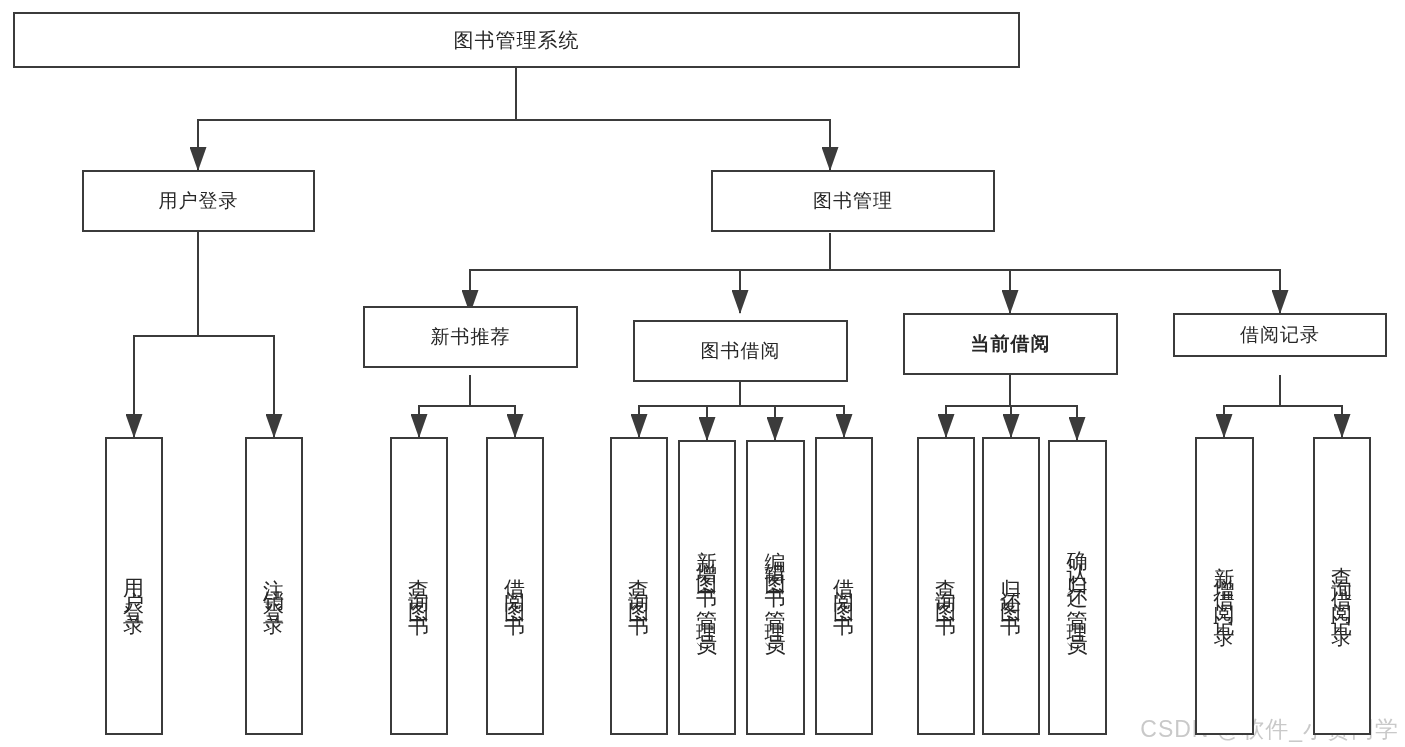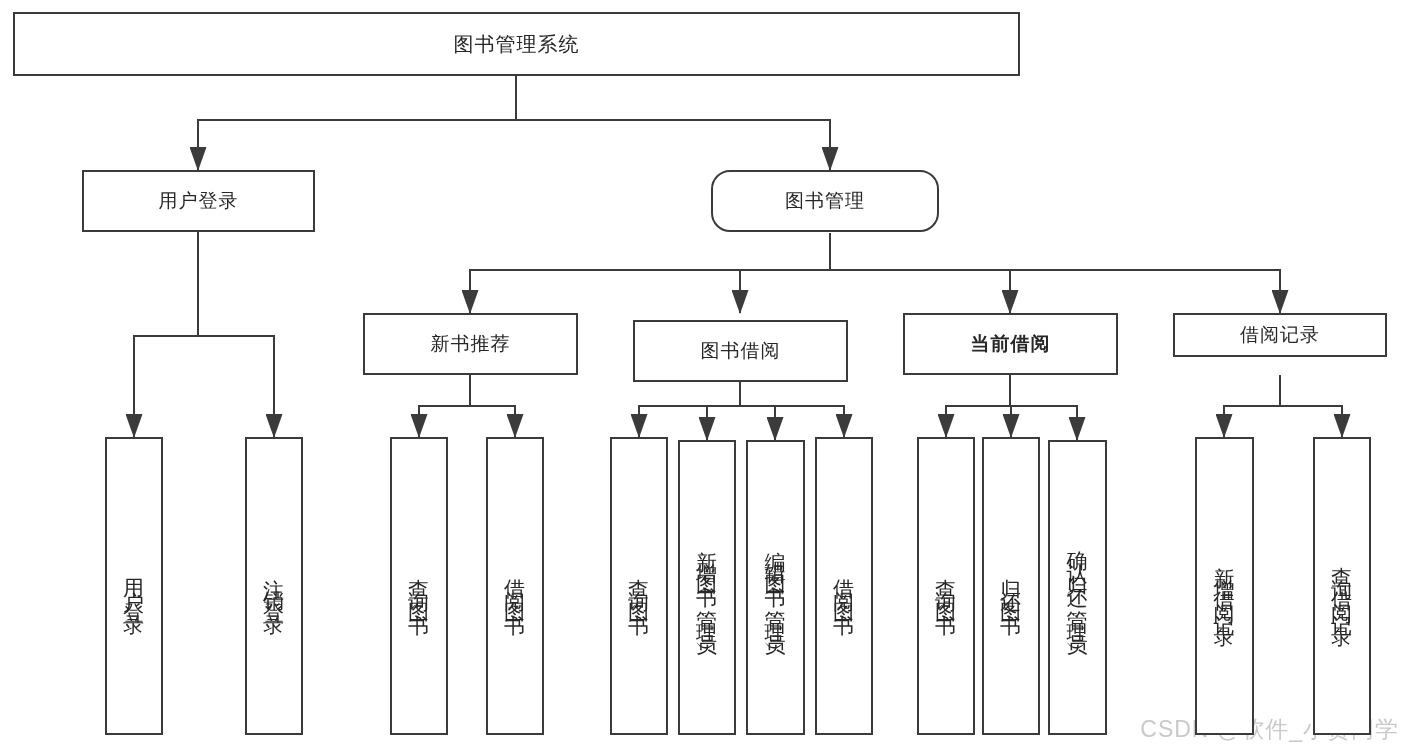--- a/index.html
+++ b/index.html
@@ -109,32 +109,32 @@
       <path d="M775,406 V440" marker-end="url(#arrow)"></path>
       <path d="M844,406 V437" marker-end="url(#arrow)"></path>
       <path d="M946,406 V437" marker-end="url(#arrow)"></path>
       <path d="M1011,406 V437" marker-end="url(#arrow)"></path>
       <path d="M1077,406 V440" marker-end="url(#arrow)"></path>
       <path d="M1224,406 V437" marker-end="url(#arrow)"></path>
       <path d="M1342,406 V437" marker-end="url(#arrow)"></path>
     </g>
   </svg>
 
-  <div class="node hnode root" style="left:13px; top:12px; width:1007px; height:64px;">
+  <div class="node hnode root" style="left:13px; top:12px; width:1007px; height:56px;">
     <span>图书管理系统</span>
   </div>
 
   <div class="node hnode" style="left:82px; top:170px; width:233px; height:62px;">
     <span>用户登录</span>
   </div>
-  <div class="node hnode" style="left:711px; top:170px; width:228px; height:62px;border-radius:19px;">
+  <div class="node hnode" style="left:711px; top:170px; width:284px; height:62px;">
     <span>图书管理</span>
   </div>
 
-  <div class="node hnode" style="left:363px; top:313px; width:215px; height:62px;">
+  <div class="node hnode" style="left:363px; top:306px; width:215px; height:62px;">
     <span>新书推荐</span>
   </div>
   <div class="node hnode" style="left:633px; top:320px; width:215px; height:62px;">
     <span>图书借阅</span>
   </div>
   <div class="node hnode" style="left:903px; top:313px; width:215px; height:62px;font-weight:bold;">
     <span>当前借阅</span>
   </div>
   <div class="node hnode" style="left:1173px; top:313px; width:214px; height:44px;">
     <span>借阅记录</span>

